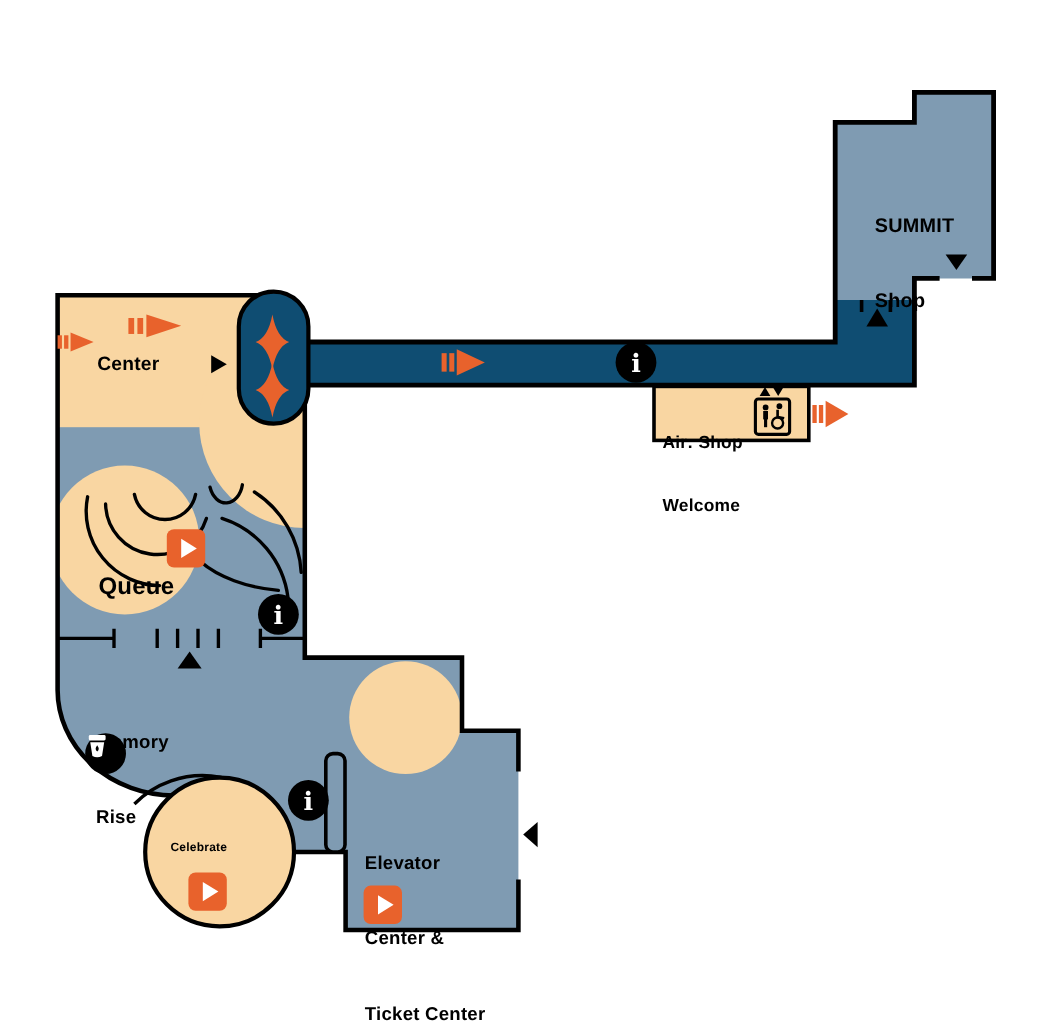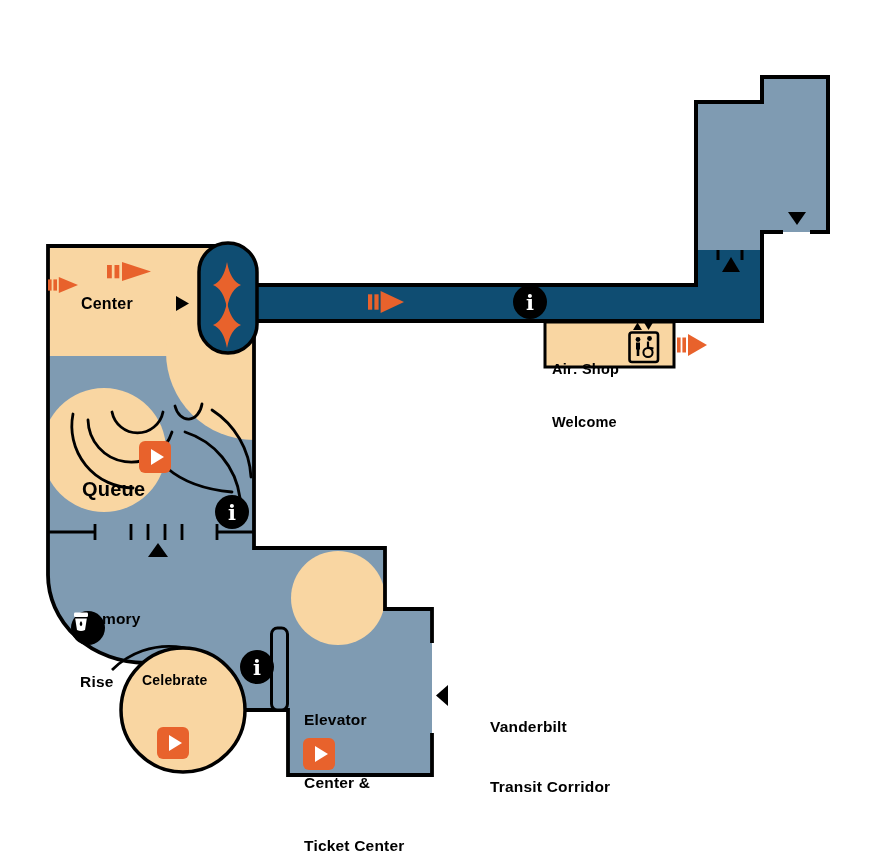--- a/index.html
+++ b/index.html
@@ -116,47 +116,47 @@
     <polygon points="688,334 688,356 707,345"></polygon>
   </g>
 
   <polygon points="176,296 176,311 189,303.5" fill="#000"></polygon>
   <polygon points="448,685 448,706 436,695.5" fill="#000"></polygon>
 
   <path d="M 112 670 A 80 80 0 0 1 242 694" fill="none" stroke="#000" stroke-width="2.8"></path>
   <circle cx="183" cy="710" r="62" fill="#F9D6A2" stroke="#000" stroke-width="3.5"></circle>
 </svg>
 
+<div class="map-label" style="left:729px;top:136px;font-size:16.5px;line-height:21px;">
+  <div>SUMMIT</div>
+  <div>Shop</div>
+</div>
 
 <div class="map-label" style="left:81px;top:295px;font-size:16px;">Center</div>
 
 <div class="map-label" style="left:552px;top:326px;font-size:14.5px;line-height:17.5px;">
   <div>Air: Shop</div>
   <div>Welcome</div>
 </div>
 
 <div class="map-label" style="left:82px;top:478px;font-size:20px;">Queue</div>
 
 <div class="map-label" style="left:80px;top:566px;font-size:15.5px;line-height:21px;">
   <div>Memory</div>
   <div>Rise</div>
 </div>
 
-<div class="map-label" style="left:142px;top:672px;font-size:14px;">Celebrate</div>
+<div class="map-label" style="left:142px;top:701px;font-size:10px;">Celebrate</div>
 
 <div class="map-label" style="left:304px;top:667px;font-size:15.5px;line-height:21px;">
   <div>Elevator</div>
   <div>Center &amp;</div>
   <div>Ticket Center</div>
 </div>
 
-<div class="map-label" style="left:490px;top:677px;font-size:15.5px;line-height:20px;">
-  <div>Vanderbilt</div>
-  <div>Transit Corridor</div>
-</div>
 
 <div class="info-marker" style="left:513px;top:285px;">i</div>
 <div class="info-marker" style="left:215px;top:495px;">i</div>
 <div class="info-marker" style="left:240px;top:650px;">i</div>
 
 <div class="play-button" style="left:139px;top:441px;">
   <span class="tri"></span>
 </div>
 <div class="play-button" style="left:157px;top:727px;">
   <span class="tri"></span>

